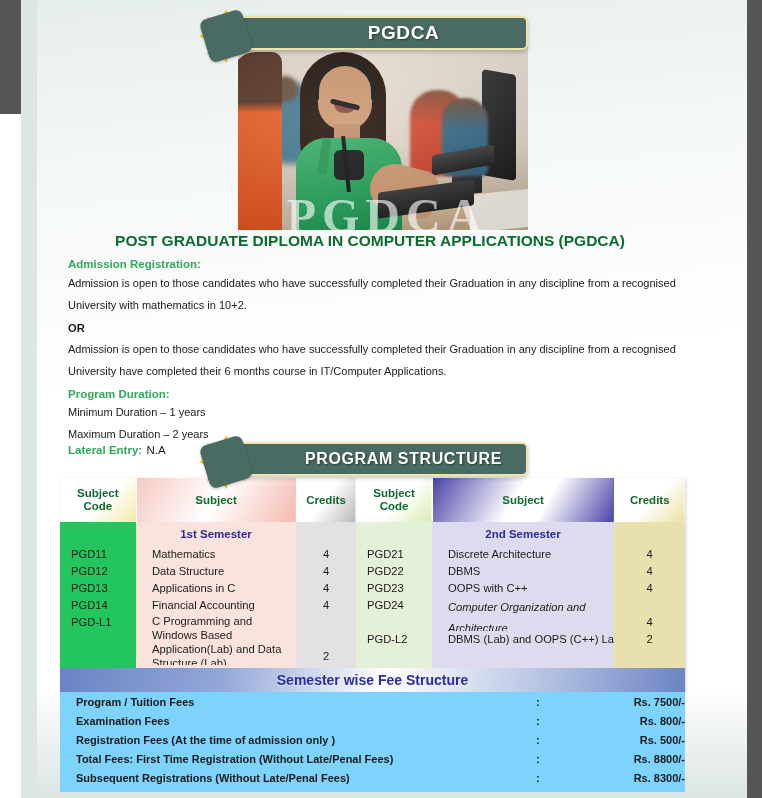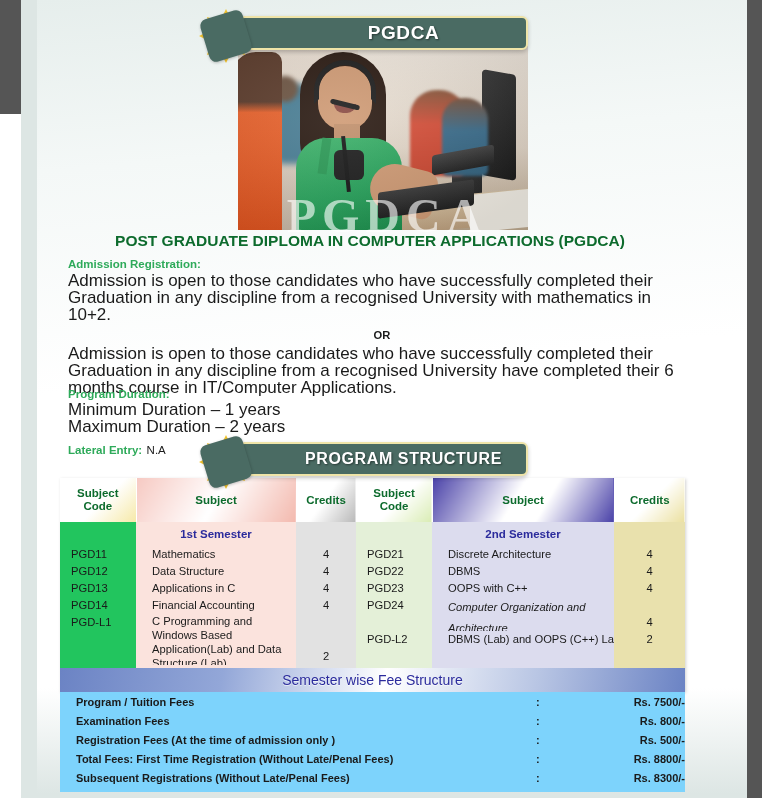--- a/index.html
+++ b/index.html
@@ -127,22 +127,22 @@
     font-family: "Liberation Serif", serif; pointer-events: none;
   }
 
   
   .doc-title {
     position: absolute; left: 60px; top: 232px; width: 620px;
     text-align: center; color: #0d6b2d; font-weight: bold; font-size: 15.5px;
   }
   .body-block { position: absolute; left: 68px; width: 628px; }
   .heading-green { color: #2eaa5a; font-weight: bold; font-size: 11.5px; }
-  .para { color: #1a1a1a; font-size: 17px; line-height: 17px; }
-  .para-center { text-align: center; font-weight: bold; font-size: 11.2px; color:#1a1a1a; }
+  .para { color: #1a1a1a; font-size: 11px; line-height: 22px; }
+  .para-center { font-weight: bold; font-size: 11.2px; color:#1a1a1a; }
   .inline-dark { color:#1a1a1a; font-weight: normal; font-size: 11.5px; }
 
   
   .ps-table {
     position: absolute; left: 60px; top: 478px; width: 625px;
     border-collapse: collapse; table-layout: fixed;
     box-shadow: 1px 1px 3px rgba(0,0,0,.18);
   }
   .ps-table td, .ps-table th { padding: 0; border: 0; vertical-align: top; }
   .ps-table th {
@@ -173,21 +173,21 @@
   .pad-l-s { padding-left: 11px; }
   .ctr { text-align: center; }
   .total-line { font-weight: bold; font-size: 11.5px; text-align: center; padding-top: 2px; }
   .spacer-row { height: 17px; }
 
   
   .fee-head {
     position: absolute; left: 60px; top: 668px; width: 625px; height: 24px;
     background: linear-gradient(100deg, #6b83c4 0%, #93a7d8 26%, #ffffff 52%, #b9c6e4 76%, #6b83c4 100%);
     display: flex; align-items: center; justify-content: center;
-    font-size: 14px; font-weight: normal; color: #2b2b9c;
+    font-size: 14px; font-weight: bold; color: #2b2b9c;
     text-shadow: 0 1px 0 rgba(255,255,255,.6);
   }
   .fee-body { position: absolute; left: 60px; top: 692px; width: 625px; height: 100px; background: #7dd3fc; }
   .fee-row { display: flex; align-items: center; height: 19px; font-size: 11px; font-weight: bold; color: #1a1a1a; }
   .fee-label { padding-left: 16px; flex: 0 0 476px; }
   .fee-colon { flex: 0 0 18px; }
   .fee-value { flex: 1; text-align: right; }
 </style>
 </head>
 <body>

